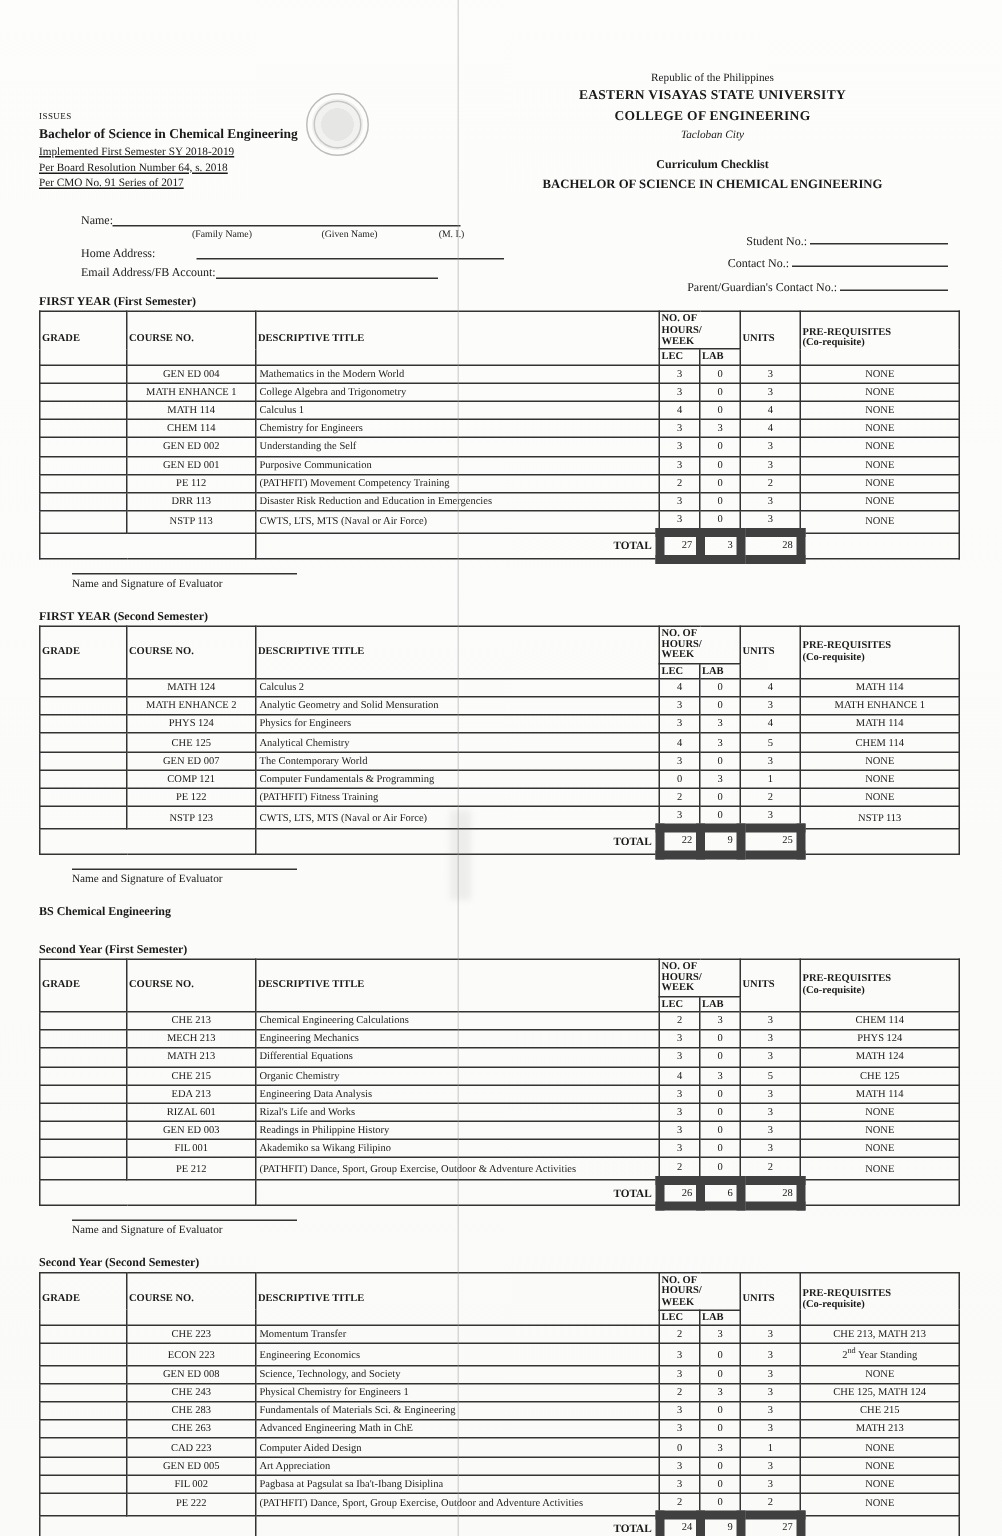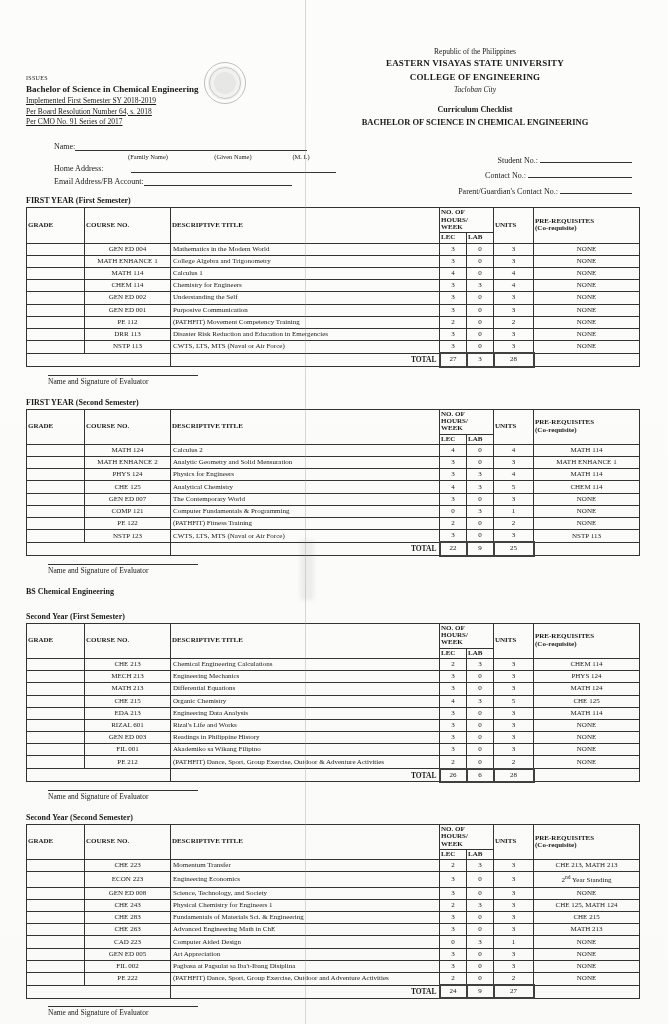--- a/index.html
+++ b/index.html
@@ -160,21 +160,21 @@
     line-height: 1.05;
     padding: 1px 1px;
     height: auto;
   }
   td.c { text-align: center; }
   td.l { text-align: left; padding-left: 3px; }
   .totrow td {
     border: none;
     height: 12px;
   }
-  .totrow td.bx { border: 2px solid #404040; text-align: center; }
+  .totrow td.bx { border: 6px solid #404040; text-align: right; }
   .tot-label { text-align: right; font-weight: bold; font-size: 7.5px; padding-right: 4px; }
 
   .sup { font-size: 5.5px; vertical-align: super; }
 
   
   .fold {
     position: absolute;
     left: 305px;
     top: 0;
     bottom: 0;

